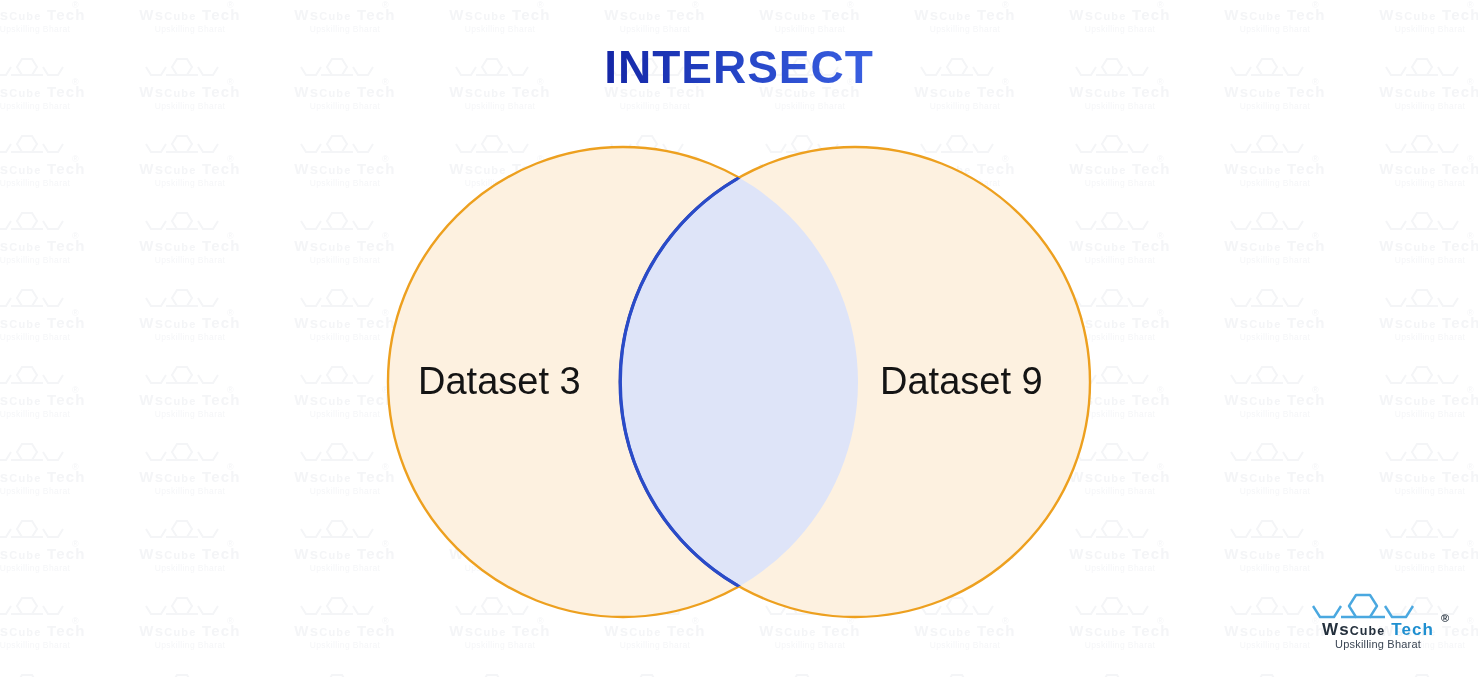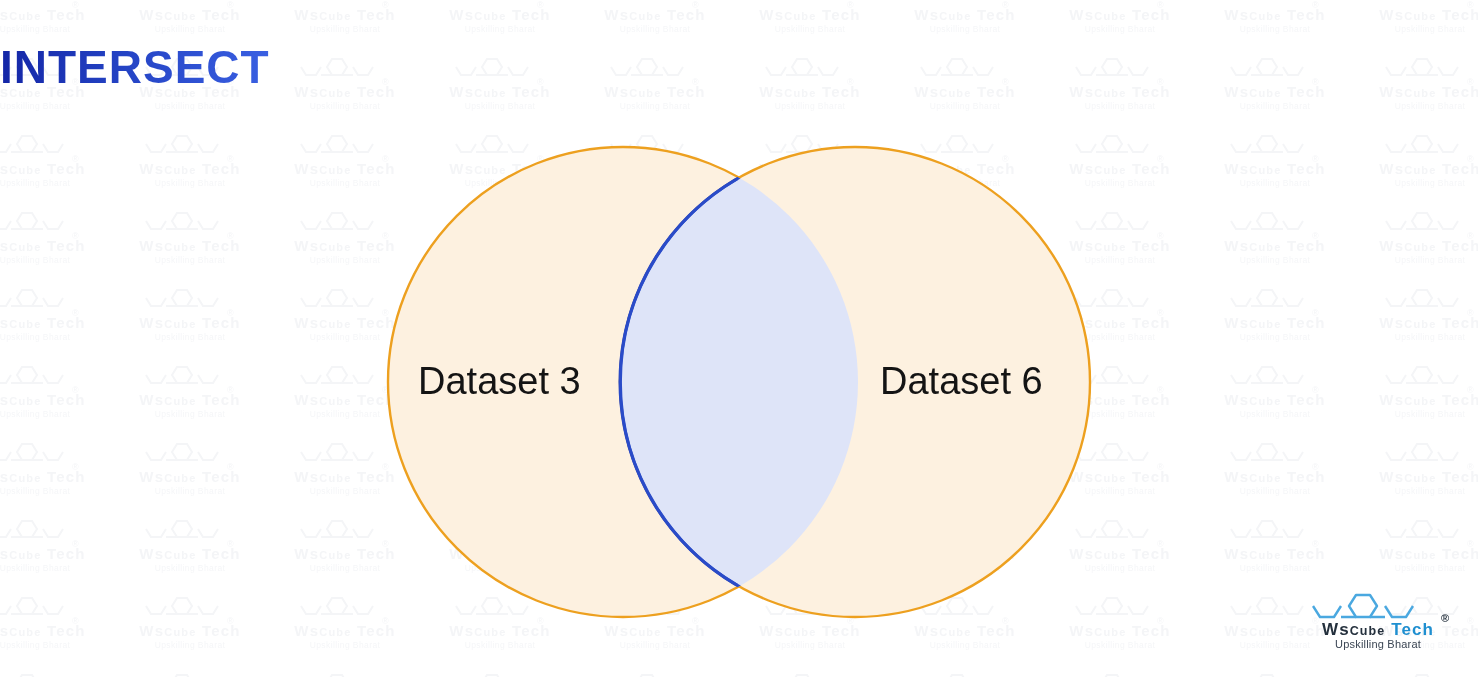--- a/index.html
+++ b/index.html
@@ -64,20 +64,21 @@
     color: #f5f6f8;
     white-space: nowrap;
   }
 
   
   #title {
     position: absolute;
     left: 0;
     top: 40px;
     width: 1478px;
+    text-align: center;
     z-index: 3;
   }
   #title .title-text {
     display: inline-block;
     font-family: "Liberation Sans", sans-serif;
     font-size: 46px;
     font-weight: 700;
     letter-spacing: 1px;
     background-image: linear-gradient(90deg, #1426a6 0%, #2443c4 45%, #3a60e2 100%);
     -webkit-background-clip: text;
@@ -1454,21 +1455,21 @@
     <g clip-path="url(#clip-left)">
       <circle id="circle-lens" cx="855" cy="382" r="235" fill="#dee4f8" stroke="#2a4bc8" stroke-width="3"></circle>
     </g>
 
     <path id="lens-left-arc" d="M 737 179 A 235 235 0 0 0 737 585" fill="none" stroke="#2a4bc8" stroke-width="3"></path>
   </svg>
 </div>
 
 <div class="ds-label" id="label-dataset-1">Dataset 3</div>
 
-<div class="ds-label" id="label-dataset-2">Dataset 6</div>
+<div class="ds-label" id="label-dataset-2">Dataset 9</div>
 
 <div id="brand-logo">
   <span class="logo-hex">
     <svg width="130" height="30" viewBox="0 0 130 30">
       <g fill="none" stroke="#4aa8e0" stroke-width="2.4" stroke-linejoin="round">
         <path d="M44 3 L58 3 L65 14 L58 25 L44 25 L37 14 Z"></path>
         <path d="M29 14 L22 25 L8 25 L1 14"></path>
         <path d="M73 14 L80 25 L94 25 L101 14"></path>
         <path d="M37 25 L44 25 M58 25 L65 25"></path>
         <path d="M29 25 L37 25 M65 25 L73 25"></path>

